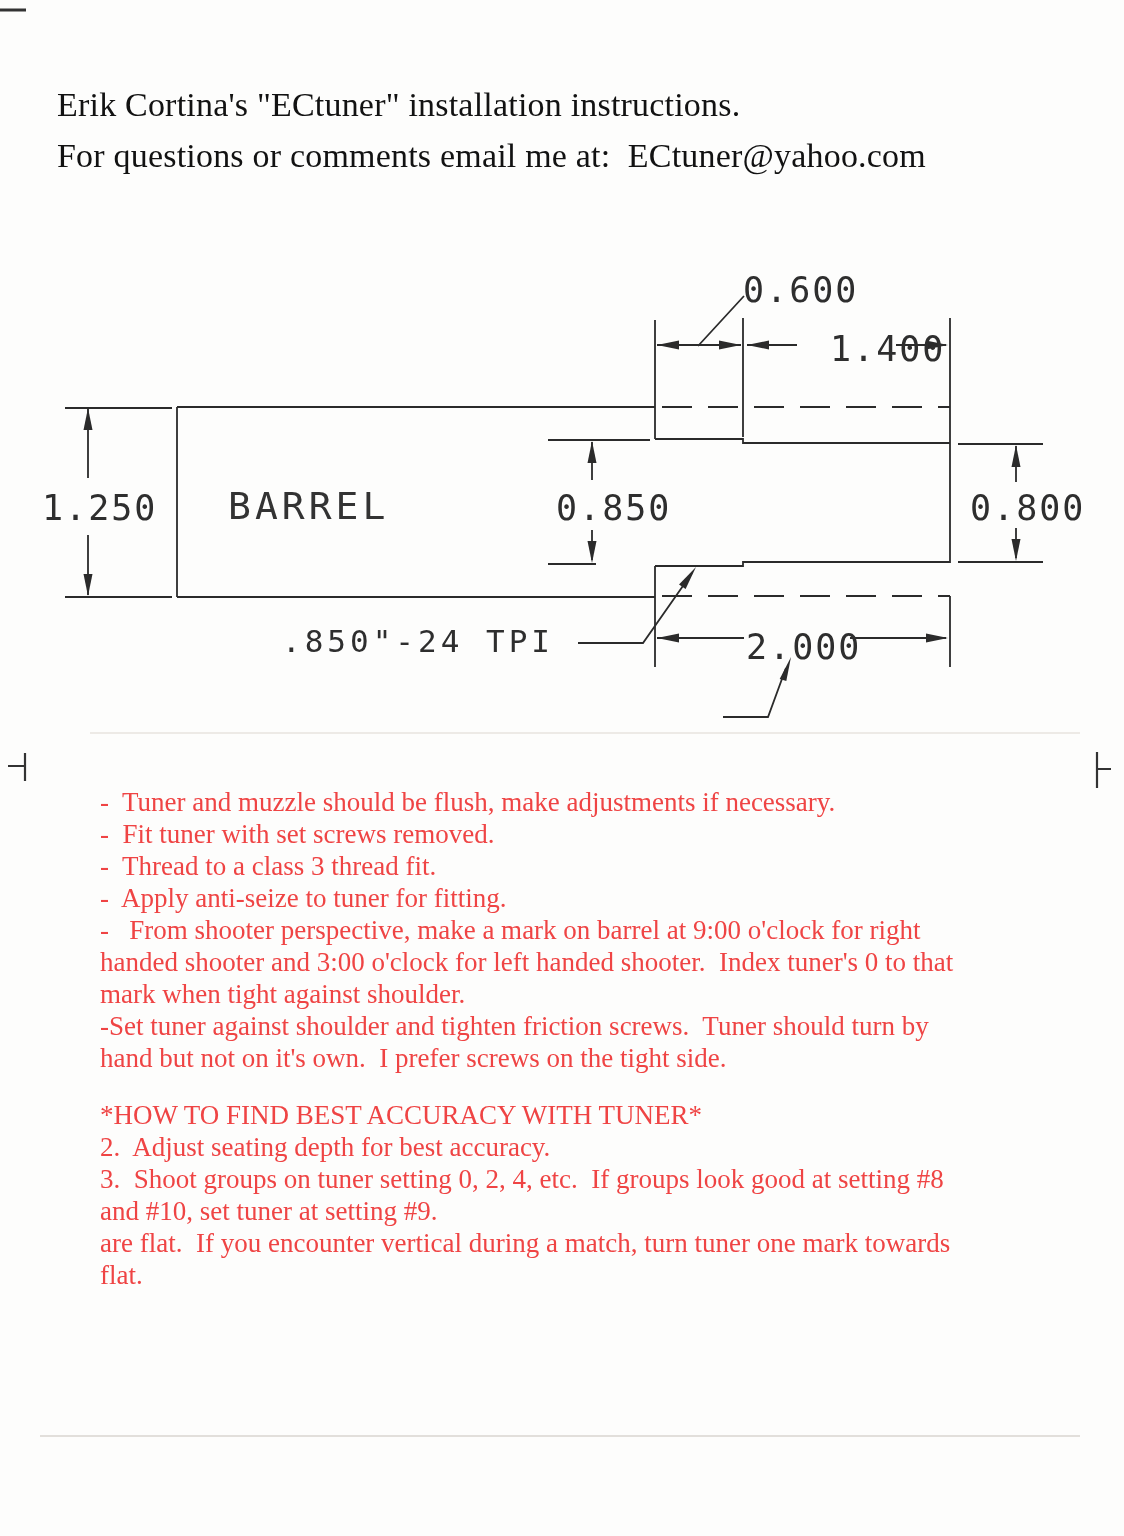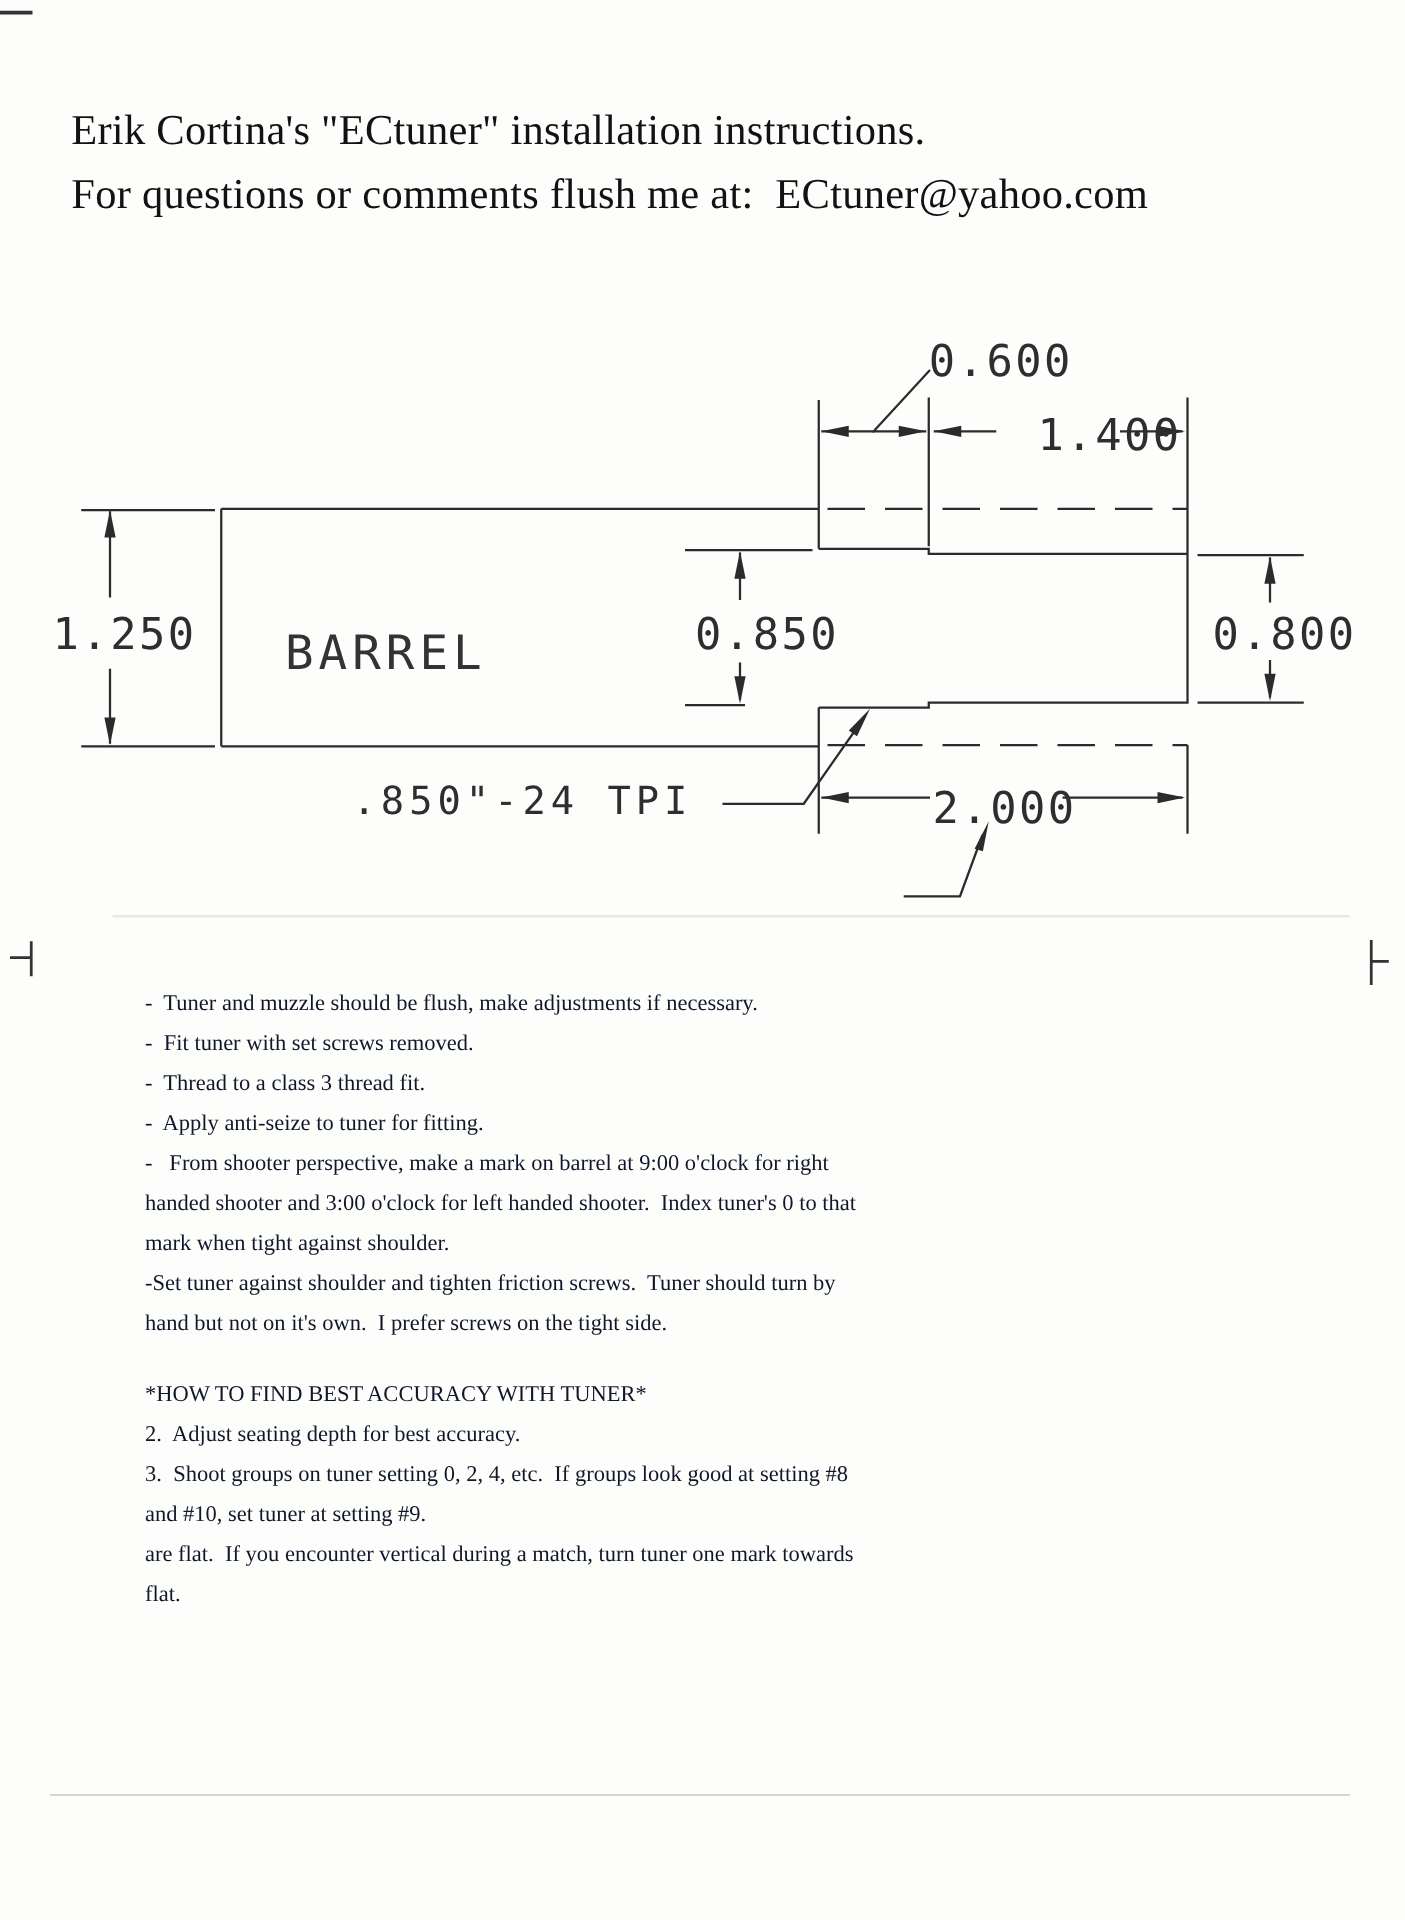--- a/index.html
+++ b/index.html
@@ -8,36 +8,36 @@
   .hdr{position:absolute;left:57px;font-size:34px;color:#121212;white-space:pre;letter-spacing:.2px;}
   .hdr1{top:86px;}
   .hdr2{top:137px;}
   .diag-svg{position:absolute;left:0;top:0;width:1124px;height:1536px;}
   .dlabel{position:absolute;font-family:"DejaVu Sans Mono", monospace;color:#2e2e2e;
           font-size:35px;letter-spacing:2px;white-space:pre;}
   .dlabel.big{font-size:38px;letter-spacing:4px;color:#333;}
   .dlabel.tpi{font-size:31px;letter-spacing:4px;}
   .note{position:absolute;left:172px;top:695px;font-size:29px;color:#181818;white-space:pre;}
   .bodytxt{position:absolute;left:100px;top:786px;width:900px;}
-  .bodyline{font-size:18px;line-height:32px;white-space:pre-wrap;color:#0f172a;margin-left:16px;}
+  .bodyline{font-size:27px;line-height:32px;white-space:pre-wrap;color:#ef4444;}
   .bodyline:empty{height:25px;}
   .stroke{stroke:#2b2b2b;stroke-width:1.8;fill:none;stroke-linecap:butt;}
   .dashed{stroke:#2b2b2b;stroke-width:1.8;fill:none;stroke-dasharray:30 16;}
   .arrow{fill:#2b2b2b;stroke:none;}
   .mark{stroke:#333;stroke-width:2.2;fill:none;}
   .faint1{stroke:#e7e3df;stroke-width:1.5;fill:none;}
   .faint2{stroke:#d9d5d1;stroke-width:1.5;fill:none;}
 </style>
 </head>
 <body>
 
 <div class="page">
 
   <div class="hdr hdr1">Erik Cortina's "ECtuner" installation instructions.</div>
-  <div class="hdr hdr2">For questions or comments flush me at:  ECtuner@yahoo.com</div>
+  <div class="hdr hdr2">For questions or comments email me at:  ECtuner@yahoo.com</div>
 
   <svg class="diag-svg" viewBox="0 0 1124 1536" xmlns="http://www.w3.org/2000/svg">
 
     <g>
       <path class="stroke" d="M65 408 H172 M65 597 H172
         M177 407 V597 M177 407 H655 M177 597 H655
         M655 320 V439 M655 439 H743 V443 H950
         M950 318 V443 M950 443 V563
         M655 566 H743 V562 H950
         M655 566 V667 M950 596 V667 M743 318 V437"></path>
@@ -79,21 +79,21 @@
       <path class="mark" d="M8 766 H25 M25 753 V781"></path>
       <path class="mark" d="M1097 752 V788 M1097 769 H1111"></path>
       <path class="faint1" d="M90 733 H1080"></path>
       <path class="faint2" d="M40 1436 H1080"></path>
     </g>
   </svg>
 
   <div class="dlabel" style="left:743px;top:270px">0.600</div>
   <div class="dlabel" style="left:830px;top:329px">1.400</div>
   <div class="dlabel" style="left:42px;top:488px">1.250</div>
-  <div class="dlabel big" style="left:228px;top:500px">BARREL</div>
+  <div class="dlabel big" style="left:228px;top:484px">BARREL</div>
   <div class="dlabel" style="left:556px;top:488px">0.850</div>
   <div class="dlabel" style="left:970px;top:488px">0.800</div>
   <div class="dlabel tpi" style="left:282px;top:623px">.850"-24 TPI</div>
   <div class="dlabel" style="left:746px;top:627px">2.000</div>
 
   <div class="bodytxt">
     <div class="bodyline">-  Tuner and muzzle should be flush, make adjustments if necessary.</div>
     <div class="bodyline">-  Fit tuner with set screws removed.</div>
     <div class="bodyline">-  Thread to a class 3 thread fit.</div>
     <div class="bodyline">-  Apply anti-seize to tuner for fitting.</div>

